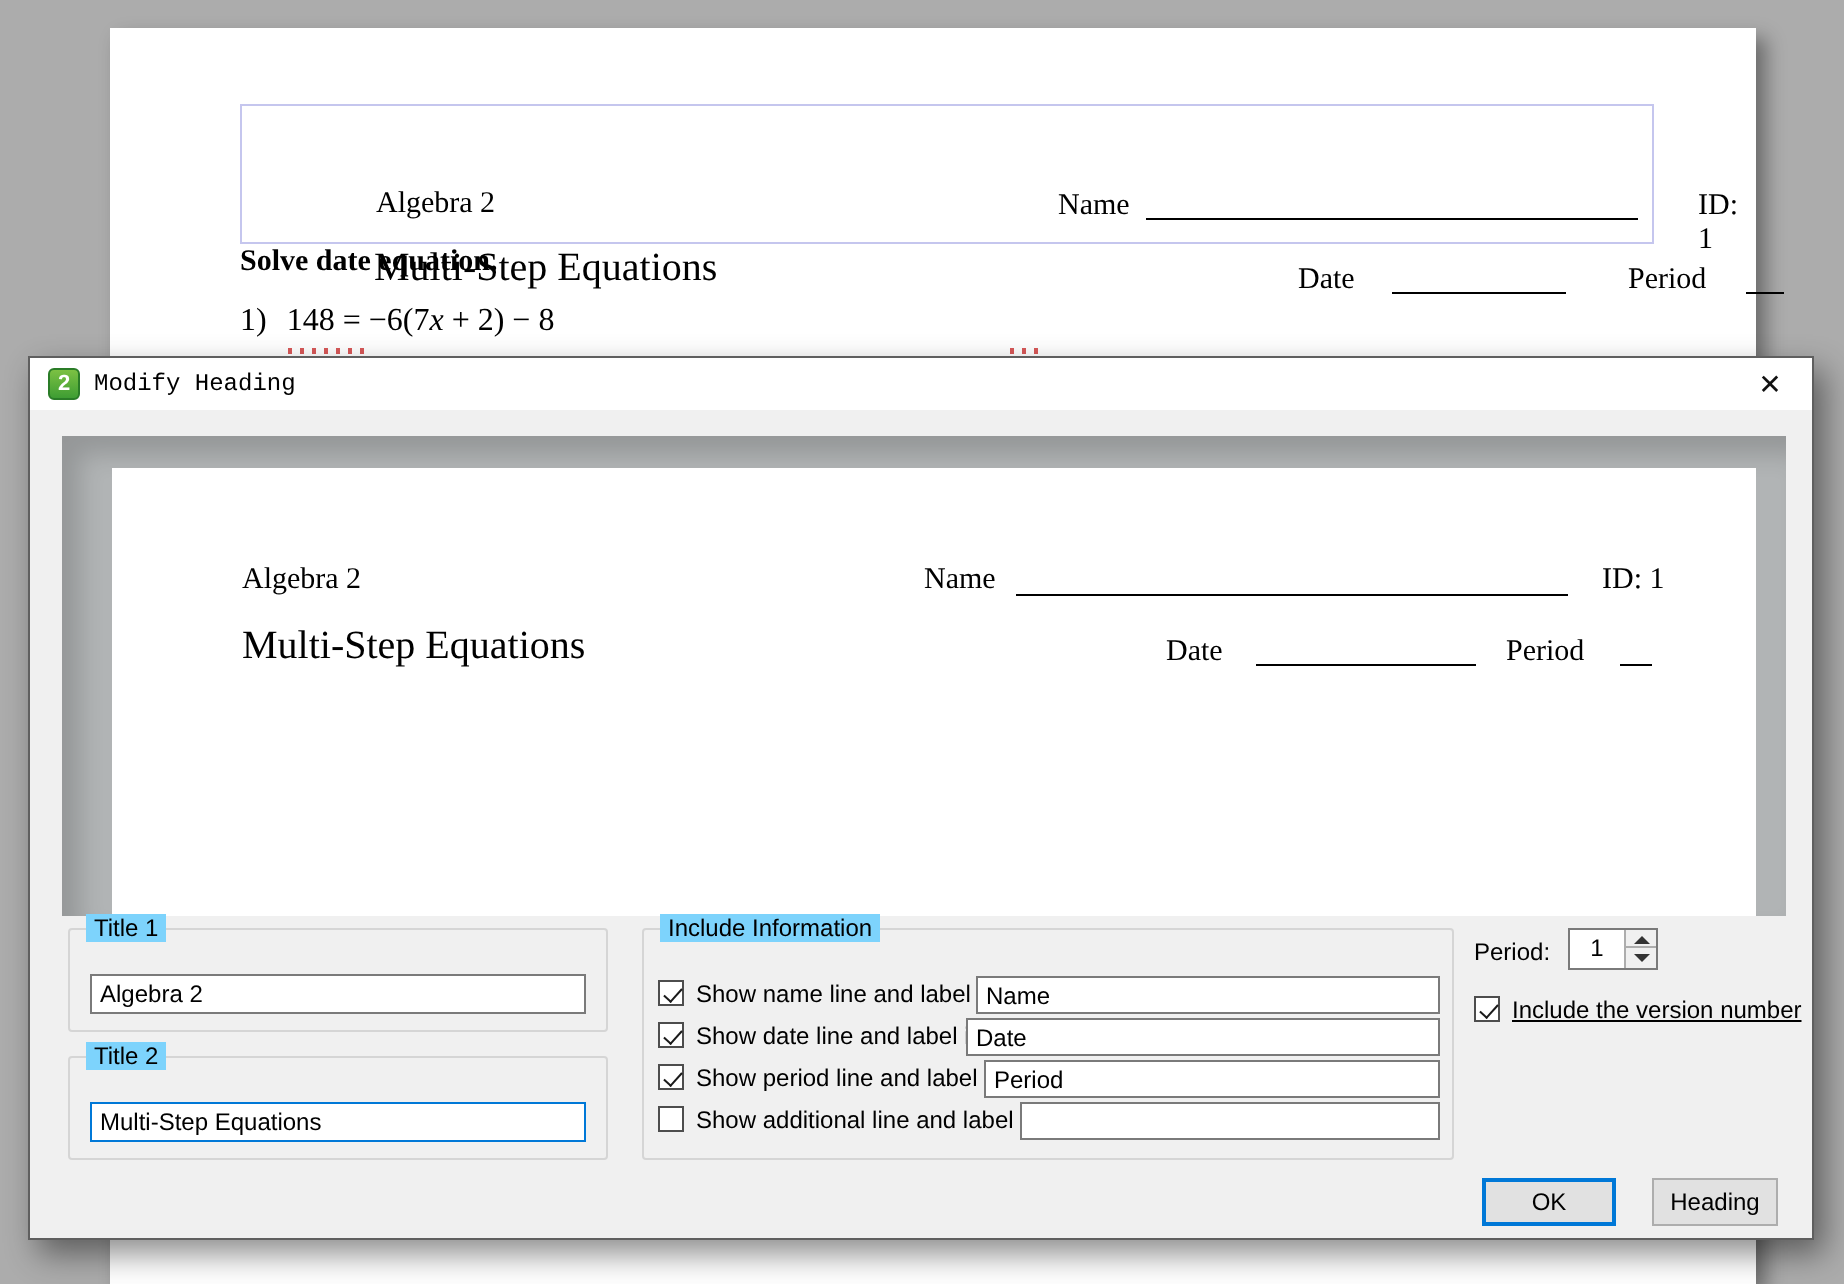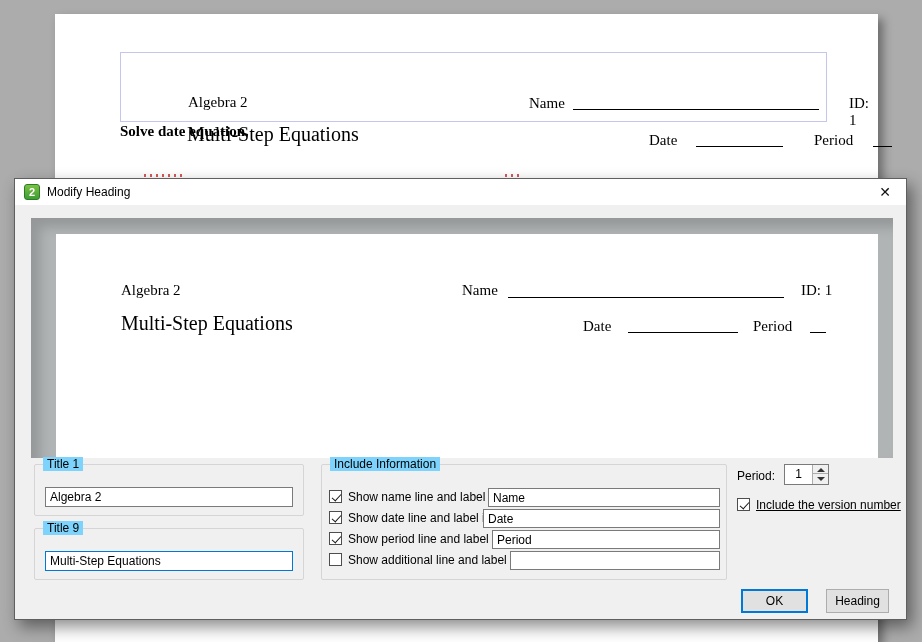--- a/index.html
+++ b/index.html
@@ -31,21 +31,21 @@
     background:repeating-linear-gradient(90deg,#c22 0 2px,transparent 2px 6px); }
   .rs1 { left:89px; width:42px; } .rs2 { left:450px; width:18px; }
 
   
   .dialog { position:absolute; left:14px; top:178px; width:893px; height:442px;
     background:#f0f0f0; border:1px solid #5f5f5f; box-shadow:5px 7px 15px rgba(0,0,0,.45); }
   .titlebar { position:absolute; left:0; top:0; width:100%; height:26px; background:#fff; }
   .app-icon { position:absolute; left:9px; top:5px; width:16px; height:16px; border-radius:3px;
     background:linear-gradient(#7cc143,#3e9d33); border:1px solid #2a7c27; color:#fff;
     font-size:11px; font-weight:bold; text-align:center; line-height:14px; }
-  .dlg-title { position:absolute; left:32px; top:6px; font-size:12px; }
+  .dlg-title { position:absolute; left:32px; top:6px; font-size:12px;font-family:Liberation Mono, monospace; }
   .close-btn { position:absolute; right:8px; top:3px; width:26px; height:20px; text-align:center;
     font-size:14px; line-height:20px; color:#111; cursor:pointer; }
 
   .preview { position:absolute; left:16px; top:39px; width:862px; height:240px; background:#b1b4b5;
     box-shadow:inset 9px 9px 12px rgba(0,0,0,.16); }
   .paper { position:absolute; left:25px; top:16px; width:822px; height:224px; background:#fff; }
   .pv-t1 { position:absolute; left:65px; top:48px; font-size:15px; }
   .pv-name { position:absolute; left:406px; top:48px; font-size:15px; }
   .pv-id { position:absolute; left:745px; top:48px; font-size:15px; }
   .pv-t2 { position:absolute; left:65px; top:78px; font-size:20px; }
@@ -110,20 +110,23 @@
     <span class="hb-name">Name</span>
     <div class="uline hb-name-line"></div>
     <span class="hb-id">ID: 1</span>
     <span class="hb-t2">Multi-Step Equations</span>
     <span class="hb-date">Date</span>
     <div class="uline hb-date-line"></div>
     <span class="hb-period">Period</span>
     <div class="uline hb-period-line"></div>
   </div>
   <div class="instruction">Solve date equation.</div>
+  <div class="problem p1">
+    <span class="pnum">1)</span><span><span>148 = −6(7</span><span class="it">x</span><span> + 2) − 8</span></span>
+  </div>
   <div class="red-sliver rs1"></div>
   <div class="red-sliver rs2"></div>
 </div>
 
 <div class="dialog">
   <div class="titlebar">
     <div class="app-icon">2</div>
     <span class="dlg-title">Modify Heading</span>
     <span class="close-btn">✕</span>
   </div>
@@ -141,21 +144,21 @@
       <div class="uline pv-period-line"></div>
     </div>
   </div>
 
   <div class="groupbox g-title1">
     <span class="group-label">Title 1</span>
     <input class="tb title-input" value="Algebra 2" style="">
   </div>
 
   <div class="groupbox g-title2">
-    <span class="group-label">Title 9</span>
+    <span class="group-label">Title 2</span>
     <input class="tb title-input focused" value="Multi-Step Equations" style="">
   </div>
 
   <div class="groupbox g-student">
     <span class="group-label">Include Information</span>
 
     <div class="cb si-row-cb1 checked"></div>
     <span class="cb-label si-lab1">Show name line and label it</span>
     <input class="tb si-in si-in1" value="Name" style="">
 

